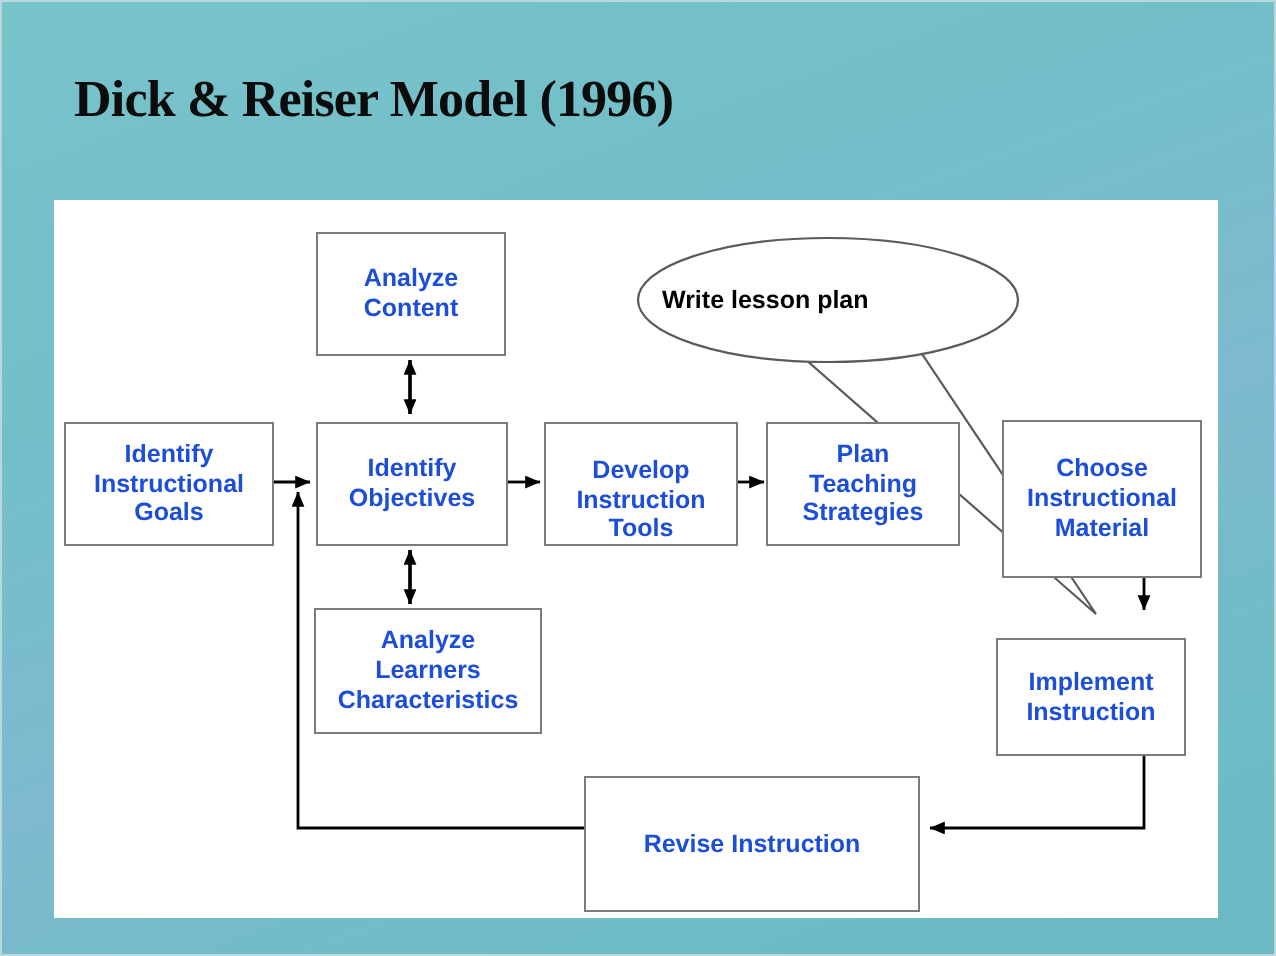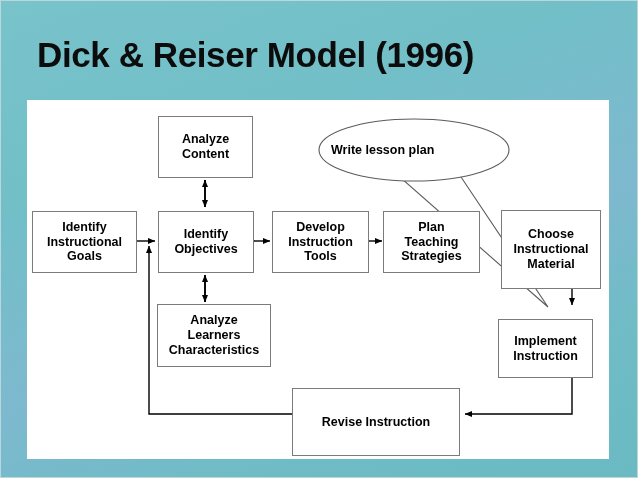--- a/index.html
+++ b/index.html
@@ -16,26 +16,26 @@
     height: 478px;
     overflow: hidden;
     background: linear-gradient(160deg, #79c3cb 0%, #72bfc8 30%, #7eb9cf 58%, #6fbcc6 80%, #6ab9c3 100%);
     box-sizing: border-box;
     border: 1px solid #b9d7dc;
   }
   #slide-title {
     position: absolute;
     left: 36px;
     top: 34px;
-    font-size: 35px;
+    font-size: 26px;
     font-weight: bold;
     color: #0c0c0c;
     letter-spacing: -0.4px;
     white-space: nowrap;
-    font-family: Liberation Sans, sans-serif;
+    font-family: Liberation Serif, serif;
   }
   #canvas {
     position: absolute;
     left: 26px;
     top: 99px;
     width: 582px;
     height: 359px;
     background: #ffffff;
   }
   #diagram {
@@ -49,21 +49,21 @@
     position: absolute;
     border: 1px solid #7b7b7b;
     background: #ffffff;
     box-sizing: border-box;
     display: flex;
     align-items: center;
     justify-content: center;
     text-align: center;
     font-size: 12.5px;
     font-weight: bold;
-    color: #000000;
+    color: #1d4ed8;
     line-height: 1.18;
     font-family: "Liberation Sans", sans-serif;
     z-index: 3;
   }
   .node span { display: block; padding: 0 3px; }
   .bubble-label {
     position: absolute;
     z-index: 4;
     font-size: 12.5px;
     font-weight: bold;
@@ -153,21 +153,21 @@
       </span>
     </div>
 
     <div class="node" style="left:131px; top:111px; width:96px; height:62px;">
       <span>
         <span>Identify</span>
         <span>Objectives</span>
       </span>
     </div>
 
-    <div class="node" style="left:245px; top:111px; width:97px; height:62px;">
+    <div class="node" style="left:245px; top:111px; width:97px; height:62px;align-items:flex-end;">
       <span>
         <span>Develop</span>
         <span>Instruction</span>
         <span>Tools</span>
       </span>
     </div>
 
     <div class="node" style="left:356px; top:111px; width:97px; height:62px;">
       <span>
         <span>Plan</span>

